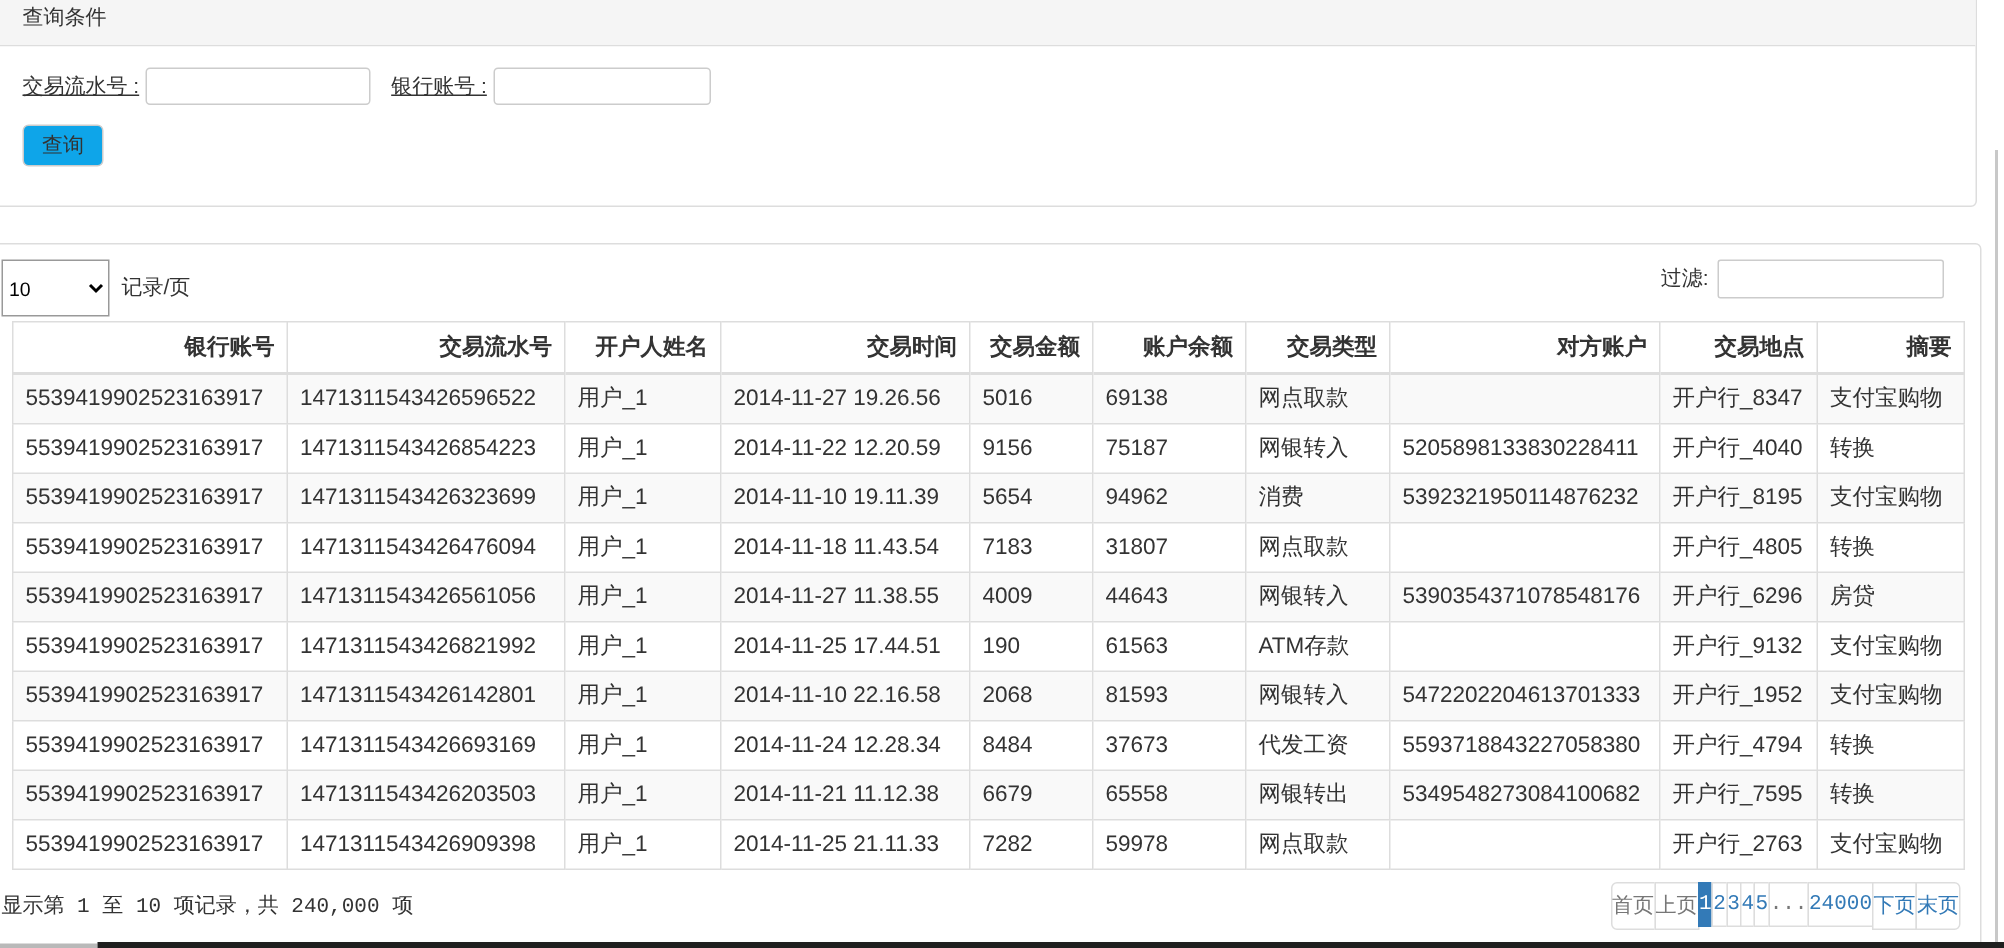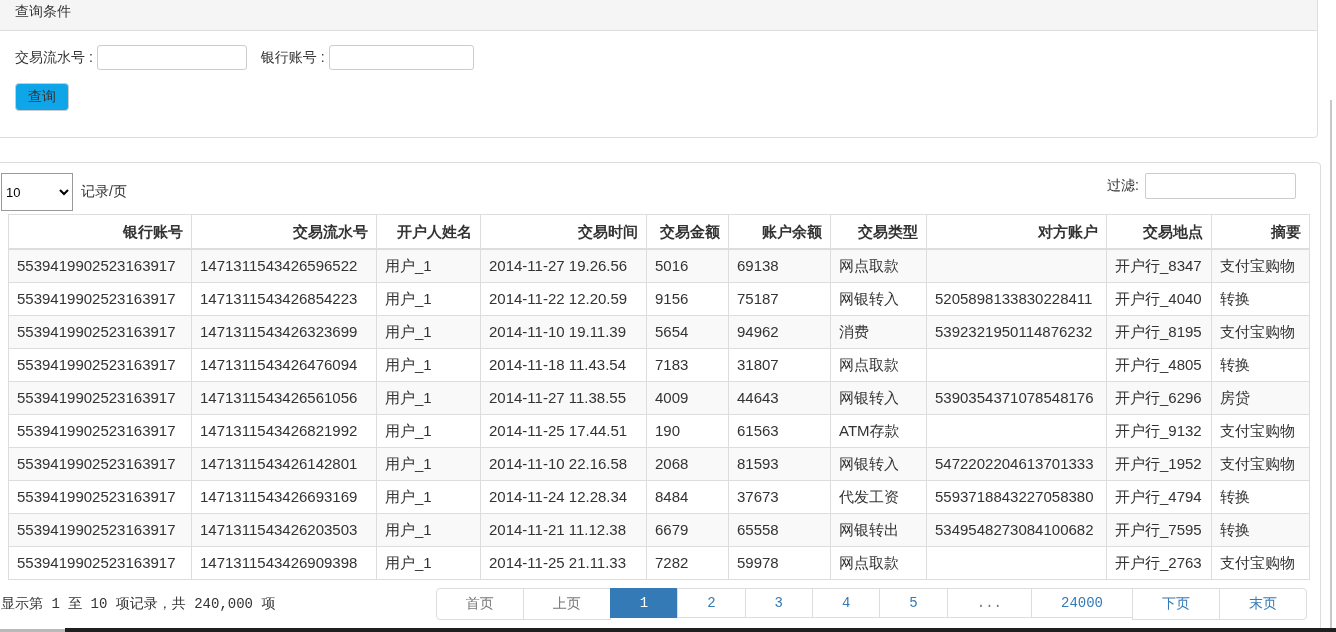--- a/index.html
+++ b/index.html
@@ -10,21 +10,21 @@
   .panel { position: absolute; background: #fff; border: 1px solid #ddd; border-radius: 4px; }
 
   
   .panel-query { left: -8px; top: -10px; width: 1326px; height: 148px; }
   .panel-heading {
     background: #f5f5f5; border-bottom: 1px solid #ddd;
     padding: 12px 22px 9px; border-radius: 4px 4px 0 0; font-size: 14px; color: #333;
   }
   .panel-body { padding: 14px 22px; }
   .form-row { display: flex; align-items: center; font-size: 14px; }
-  .form-row label { margin-right: 4px; }
+  .form-row label { margin-right: 4px; text-decoration: underline; }
   .form-row .lbl2 { margin-left: 14px; }
   .text-input {
     height: 25px; border: 1px solid #ccc; border-radius: 3px;
     padding: 3px 6px; font-size: 13px; outline: none; background: #fff;
   }
   .serial-input { width: 150px; }
   .account-input { width: 145px; }
   .btn {
     margin-top: 13px; height: 28px; min-width: 54px; padding: 0 12px;
     background: #0ea5e9; border: 1px solid #ccc; border-radius: 4px;
@@ -62,21 +62,21 @@
   table.data-table tbody tr:nth-child(odd) { background: #f9f9f9; }
   table.data-table tbody tr:nth-child(even) { background: #fff; }
 
   
   .table-footer {
     display: flex; justify-content: space-between; align-items: center;
     margin-top: 8px; padding-left: 0; padding-right: 5px; font-size: 14px; font-family: Liberation Mono, monospace;
   }
   .pagination { display: flex; list-style: none; }
   .pagination li a {
-    display: block; padding: 6px 29px; border: 1px solid #ddd; margin-left: -1px;
+    display: block; padding: 6px 0; border: 1px solid #ddd; margin-left: -1px;
     background: #fff; color: #337ab7; text-decoration: none; font-size: 14px; cursor: pointer;
   }
   .pagination li:first-child a { border-radius: 4px 0 0 4px; }
   .pagination li:last-child a { border-radius: 0 4px 4px 0; }
   .pagination li.active a { background: #337ab7; border-color: #337ab7; color: #fff; }
   .pagination li.disabled a { color: #777; cursor: default; }
 
   
   .right-line { position: absolute; left: 1330px; top: 100px; width: 2px; height: 528px; background: #c8c8c8; }
   .bottom-bar-left { position: absolute; left: 0; bottom: 0; width: 65px; height: 3px; background: #b9b9b9; }

